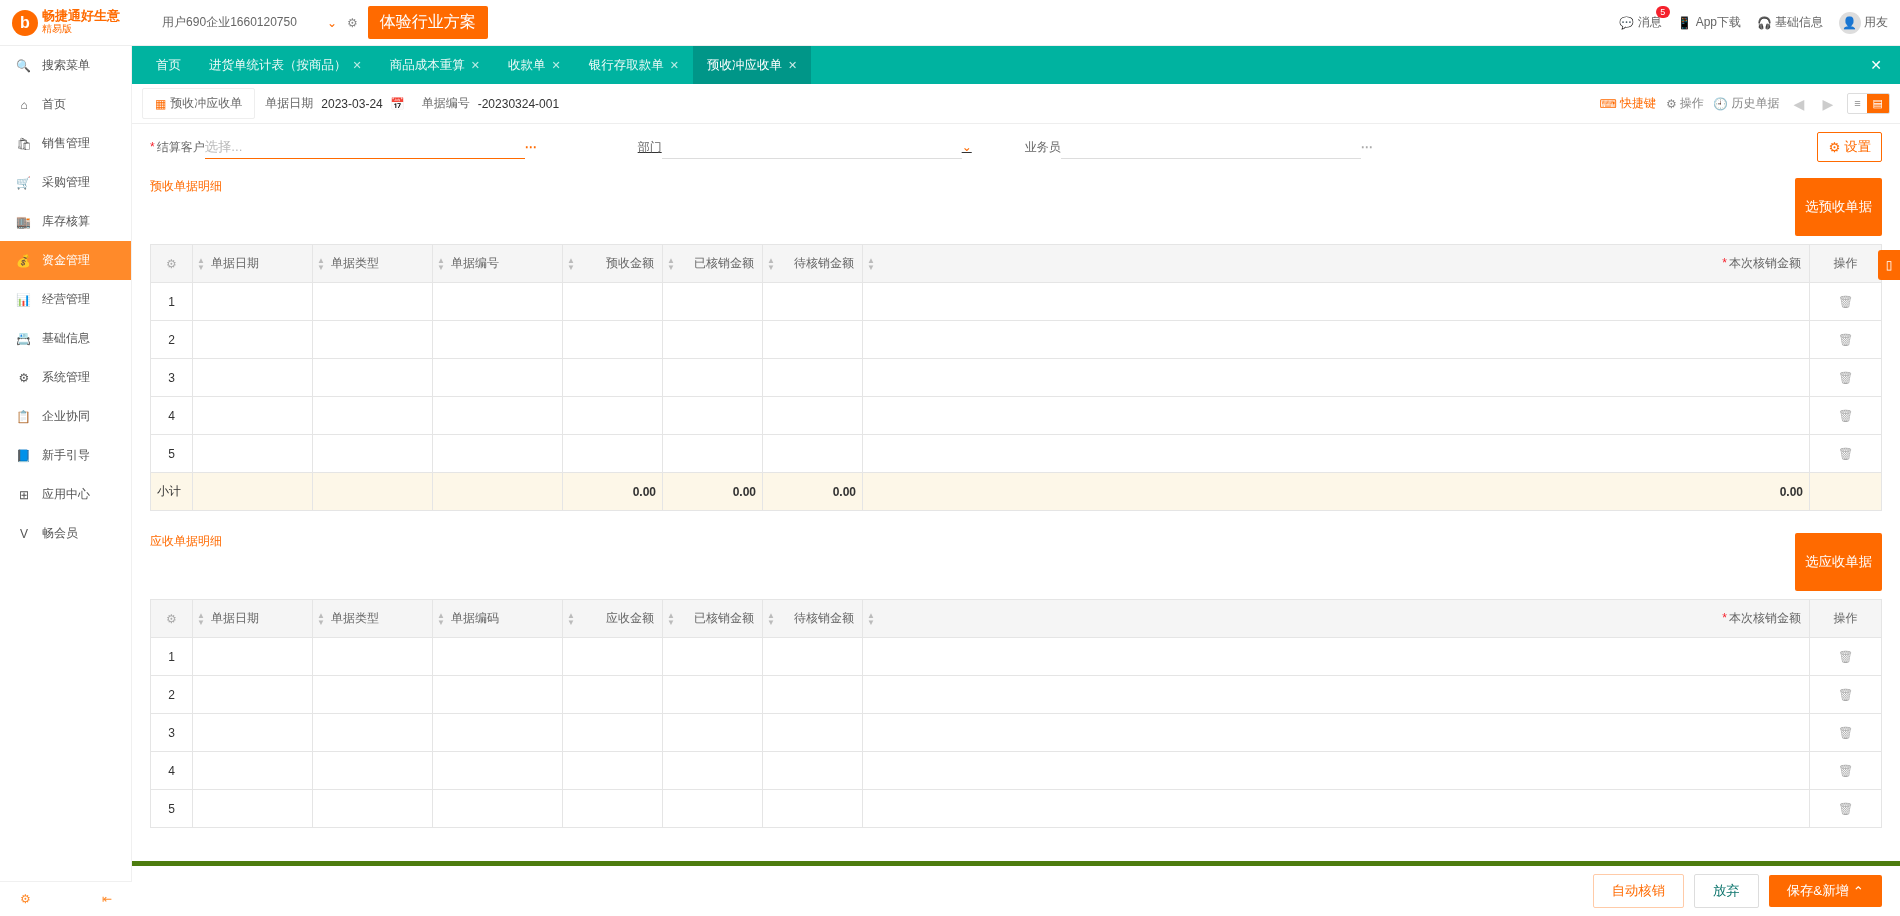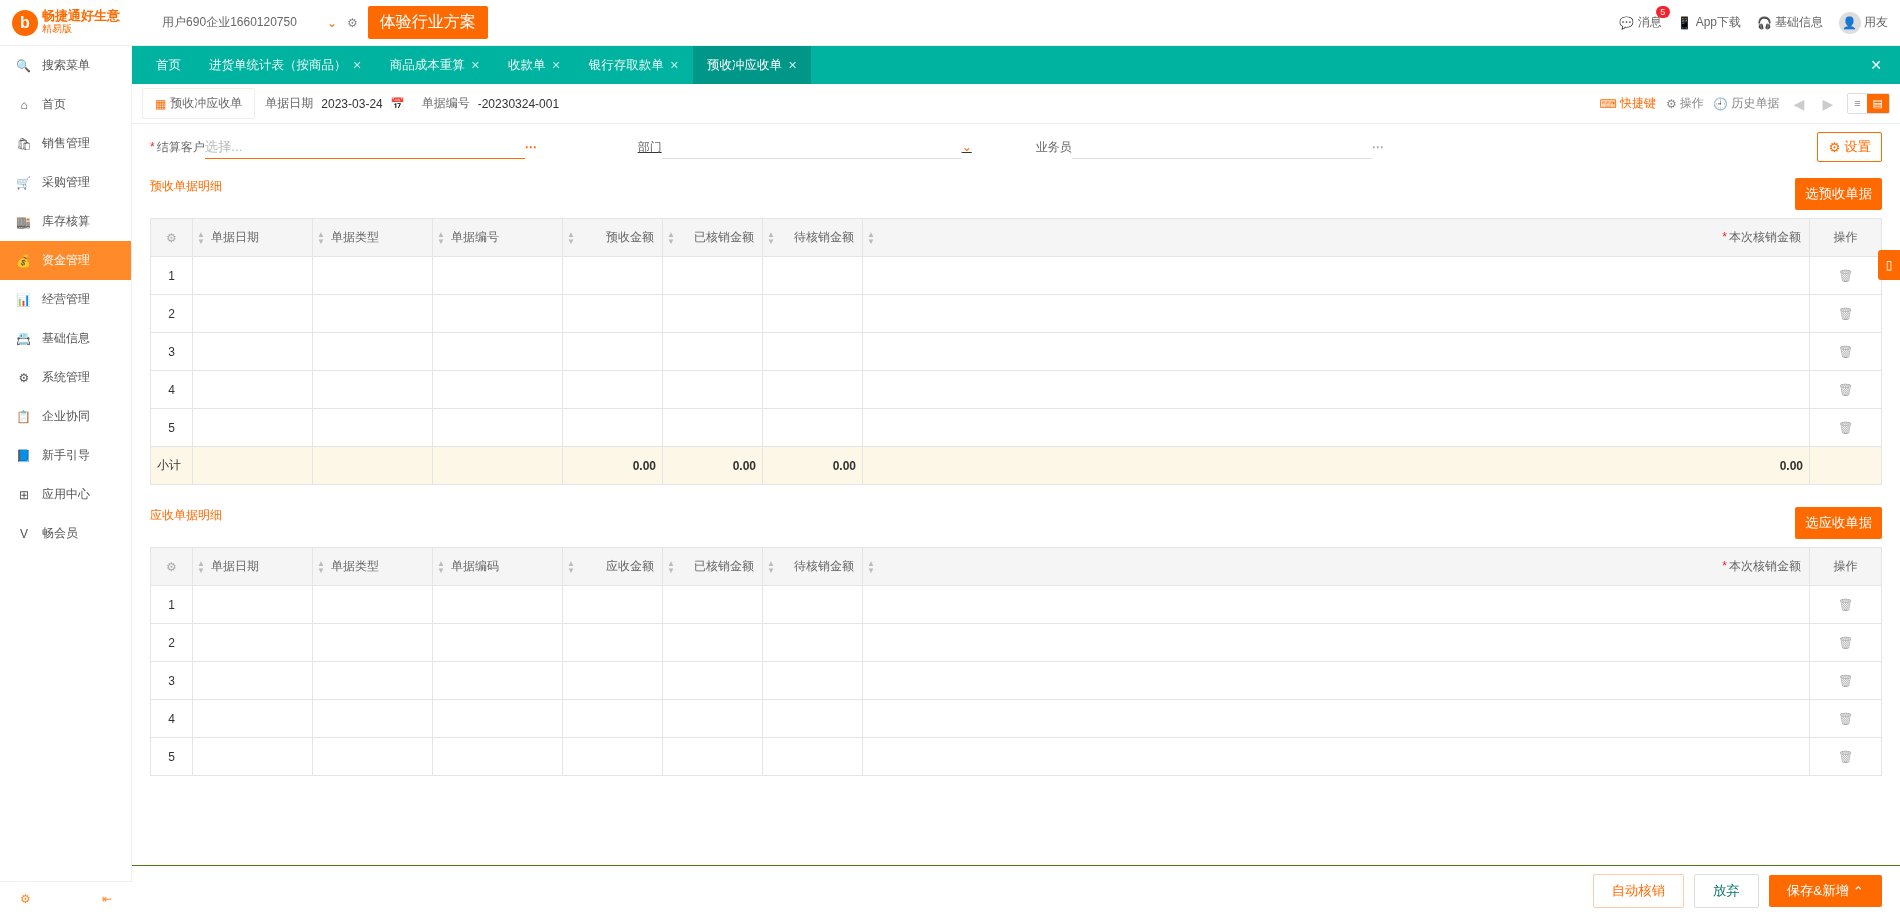--- a/index.html
+++ b/index.html
@@ -63,21 +63,21 @@
     .field-input { border: none; border-bottom: 1px solid #ff6a00; padding: 4px 0; width: 320px; outline: none; color: #333; }
     .field-input::placeholder { color: #bbb; }
     .dots { color: #ff6a00; font-weight: bold; cursor: pointer; letter-spacing: 1px; }
     .field-select { border: none; border-bottom: 1px solid #ddd; padding: 4px 0; width: 300px; outline: none; color: #333; background: transparent; }
     .chev { color: #ff6a00; }
     .btn-outline { border: 1px solid #ff6a00; color: #ff6a00; background: #fff; border-radius: 2px; padding: 5px 10px; cursor: pointer; display: flex; align-items: center; gap: 4px; margin-left: auto; }
     
     
     .content-scroll { flex: 1; overflow-y: auto; background: #fff; padding: 0 18px 12px; position: relative; }
     .section-title { color: #ff6a00; font-size: 12px; padding: 8px 0; display: flex; }
-    .section-title .btn-solid { margin-left: auto; background: #ff6a00; color: #fff; border: none; padding: 7px 10px; border-radius: 2px; cursor: pointer; }
+    .section-title .btn-solid { margin-left: auto; background: #ff6a00; color: #fff; border: none; padding: 20px 10px; border-radius: 2px; cursor: pointer; }
     
     
     table { border-collapse: collapse; width: 100%; table-layout: fixed; }
     th, td { border: 1px solid #e5e5e5; padding: 0 6px; height: 38px; font-size: 12px; }
     th { background: #f5f5f5; color: #666; font-weight: normal; position: relative; }
     .col-idx { width: 42px; text-align: center; }
     .col-date { width: 120px; }
     .col-type { width: 120px; }
     .col-code1 { width: 130px; }
     .col-amt { width: 100px; text-align: right; }
@@ -86,21 +86,21 @@
     .gear-th { color: #aaa; }
     tr.subtotal { background: #fdf7e8; }
     tr.subtotal td { font-weight: 700; text-align: right;}
     tr.subtotal td.col-idx { text-align: left; font-weight: normal;}
     .del-icon { color: #aaa; cursor: pointer; }
     .th-required { color: #f5222d; margin-right: 2px; }
     th.txt-right { text-align: right; padding-right: 8px;}
     th.txt-left { text-align: left; padding-left: 18px;}
     
     
-    .footer { background: #fff; border-top: 1px solid #4d7c0f; display: flex; align-items: center; padding: 8px 18px; gap: 10px; }
+    .footer { background: #fff; border-top: 5px solid #4d7c0f; display: flex; align-items: center; padding: 8px 18px; gap: 10px; }
     .btn-plain { border: 1px solid #ddd; background: #fff; color: #0f766e; padding: 7px 18px; border-radius: 2px; cursor: pointer; }
     .btn-plain.orange-text { color: #ff6a00; border-color: #ffcba8; }
     .btn-save { background: #ff6a00; color: #fff; border: none; padding: 7px 18px; border-radius: 2px; cursor: pointer; display: flex; align-items: center; gap: 4px; }
     
     
     .float-right { position: fixed; right: 0; top: 250px; background: #ff6a00; color: #fff; width: 22px; height: 30px; display: flex; align-items: center; justify-content: center; border-radius: 3px 0 0 3px; cursor: pointer;}
   </style>
 </head>
 <body>
 
@@ -263,21 +263,21 @@
       <div class="field">
         <span class="field-label"><span class="required">*</span><span>结算客户</span></span>
         <input class="field-input" placeholder="选择..." style="">
         <span class="dots">⋯</span>
       </div>
       <div class="field" style="margin-left:76px;text-decoration:underline;">
         <span class="field-label">部门</span>
         <input class="field-select" style="">
         <span class="chev">⌄</span>
       </div>
-      <div class="field" style="margin-left:40px;">
+      <div class="field" style="margin-left:29px;">
         <span class="field-label">业务员</span>
         <input class="field-select" style="">
         <span class="dots" style="color:#aaa;">⋯</span>
       </div>
       <button class="btn-outline">
         <span>⚙</span>
         <span>设置</span>
       </button>
     </div>
 

